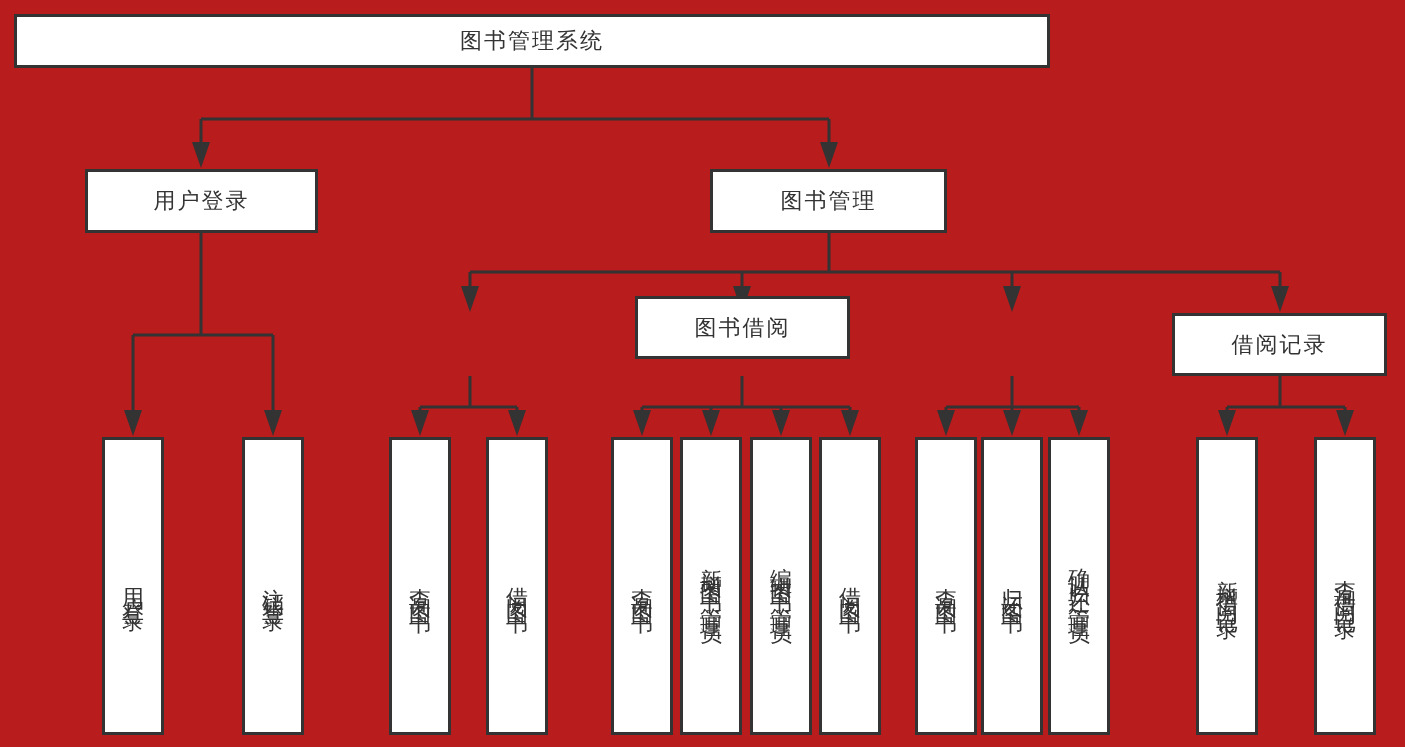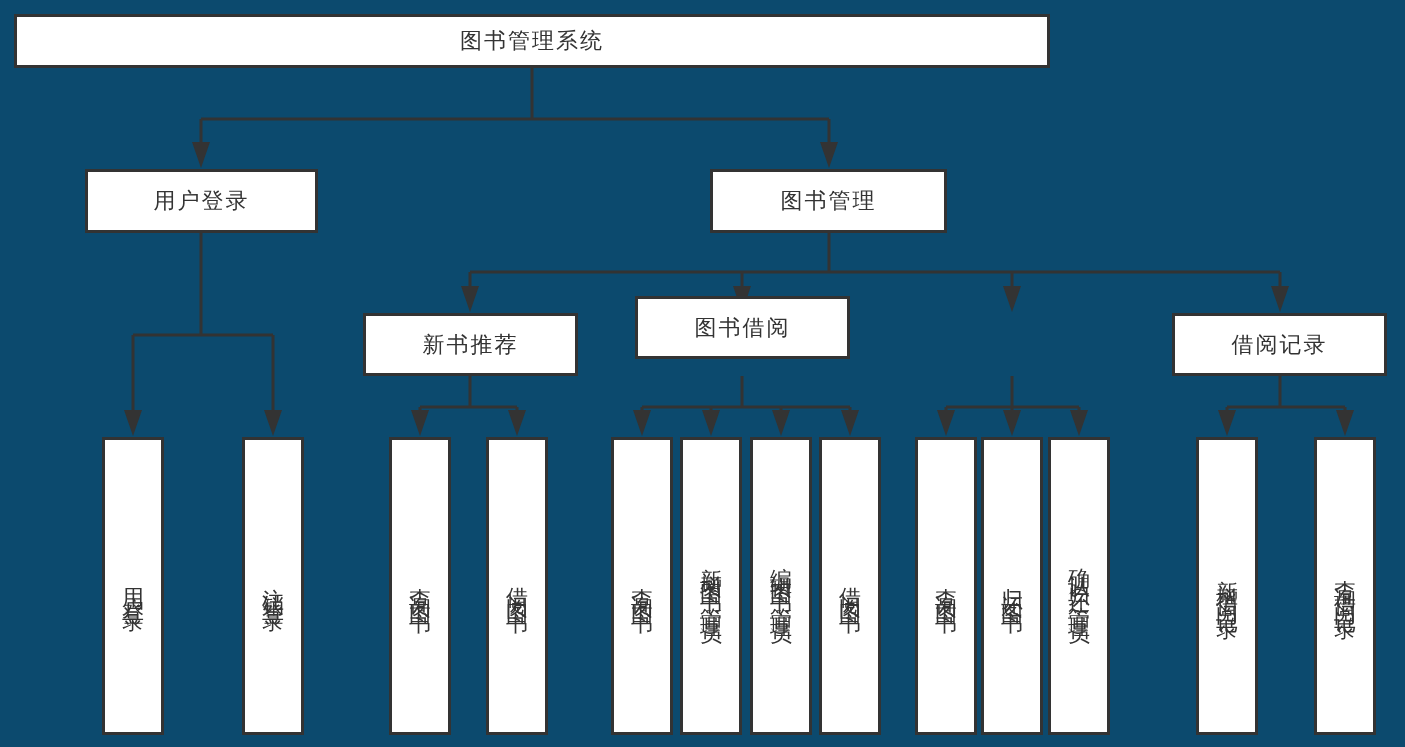--- a/index.html
+++ b/index.html
@@ -5,21 +5,21 @@
   html, body {
     margin: 0;
     padding: 0;
     background: #ffffff;
     font-family: "Liberation Sans", "DejaVu Sans", sans-serif;
   }
   .canvas {
     position: relative;
     width: 1405px;
     height: 747px;
-    background: #0c4a6e;
+    background: #b91c1c;
     overflow: hidden;
   }
   svg.connectors {
     position: absolute;
     left: 0;
     top: 0;
     width: 1405px;
     height: 747px;
     z-index: 1;
   }
@@ -102,23 +102,20 @@
     <span>图书管理系统</span>
   </div>
 
   <div class="box hbox" style="left:85px; top:169px; width:233px; height:64px;">
     <span>用户登录</span>
   </div>
   <div class="box hbox" style="left:710px; top:169px; width:237px; height:64px;">
     <span>图书管理</span>
   </div>
 
-  <div class="box hbox" style="left:363px; top:313px; width:215px; height:63px;">
-    <span>新书推荐</span>
-  </div>
   <div class="box hbox" style="left:635px; top:296px; width:215px; height:63px;">
     <span>图书借阅</span>
   </div>
   <div class="box hbox" style="left:1172px; top:313px; width:215px; height:63px;">
     <span>借阅记录</span>
   </div>
 
   <div class="box vbox" style="left:102px;">
     <span class="vtext">用户登录</span>
   </div>

